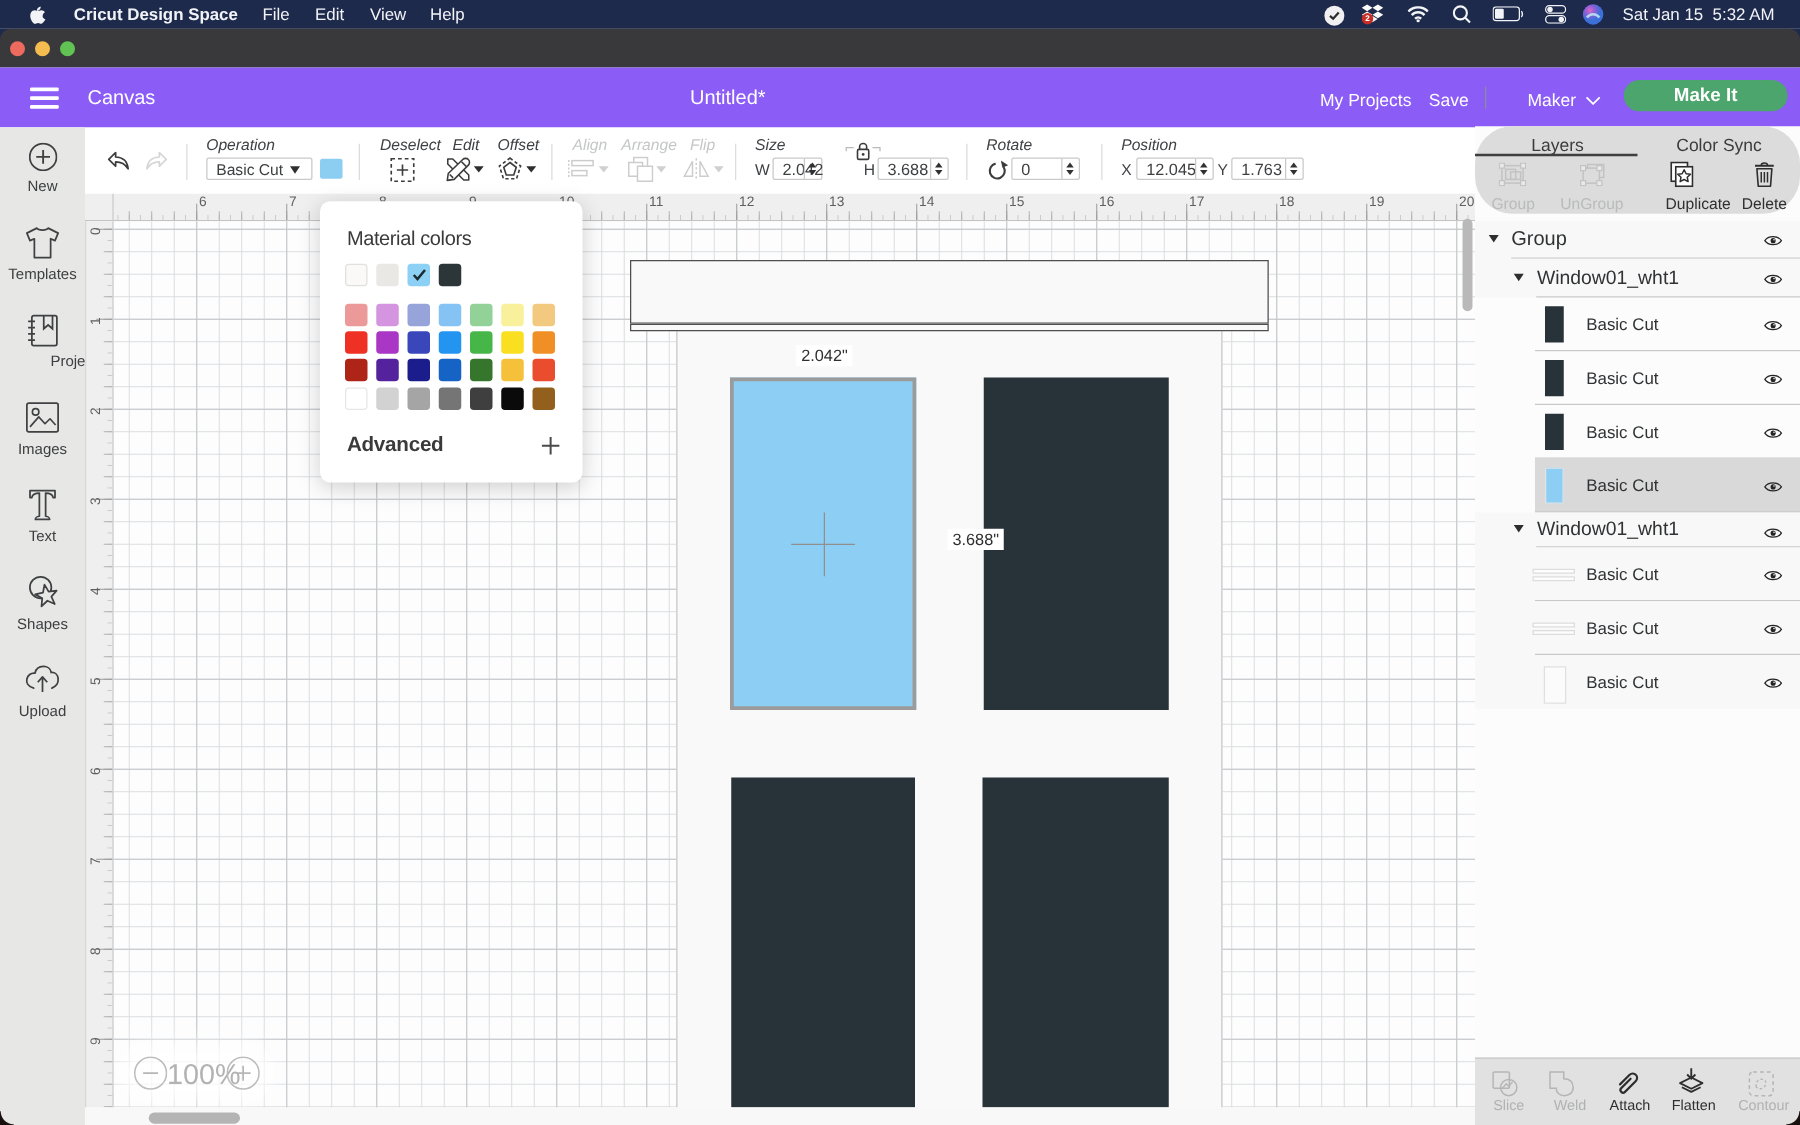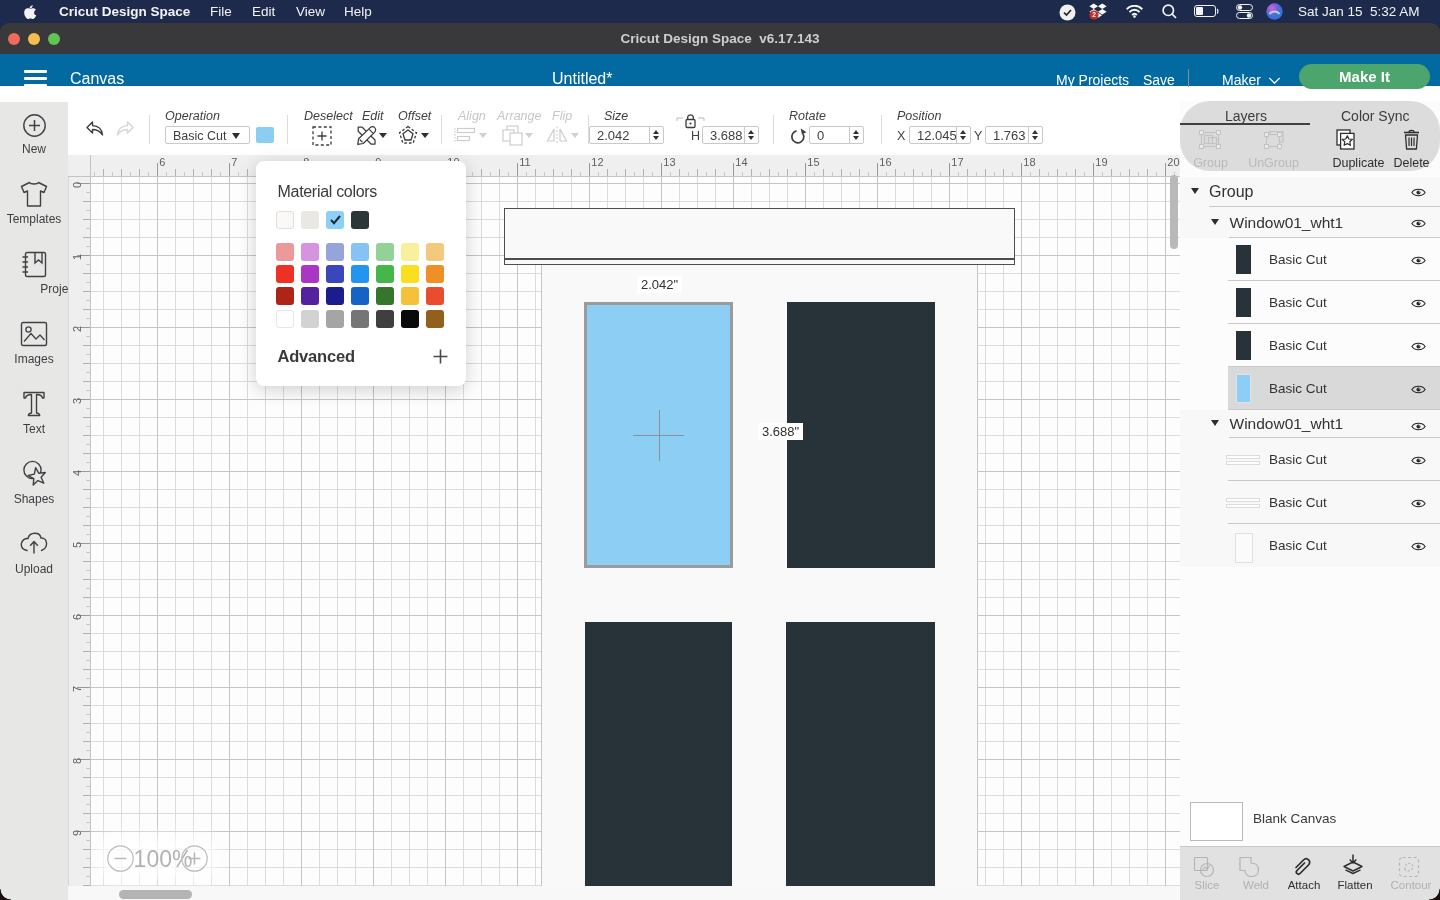--- a/index.html
+++ b/index.html
@@ -11,21 +11,21 @@
 #menubar { left:0; top:0; width:1440px; height:23px; background:#1d2a4c; color:#fff; }
 #menubar .mi { position:absolute; top:0; height:23px; line-height:23px; font-size:13.5px; color:#f2f3f7; }
 #menubar .bold { font-weight:bold; }
 
 
 #titlebar { left:0; top:23px; width:1440px; height:31px; background:#39383b; border-radius:9px 9px 0 0; }
 #titlebar .dot { position:absolute; top:9.5px; width:12px; height:12px; border-radius:50%; }
 #ttitle { position:absolute; top:31px; width:100%; text-align:center; font-size:13.5px; font-weight:bold; color:#cecdd0; }
 
 
-#header { left:0; top:54px; width:1440px; height:32px; background:#0369a1; color:#fff; }
+#header { left:0; top:54px; width:1440px; height:48px; background:#8b5cf6; color:#fff; }
 .htext { position:absolute; font-size:16px; color:#fff; }
 
 
 #toolbar { left:0; top:102px; width:1440px; height:53px; background:#fff; }
 .tlabel { position:absolute; top:7px; font-size:12.5px; color:#3f4144;font-style:italic; }
 .tlabel.dis { color:#c5c6c8; }
 .tsep { position:absolute; top:13px; height:29px; width:1px; background:#dcdcdc; }
 .numbox { position:absolute; top:24px; height:17.5px; border:1px solid #c9c9c9; border-radius:2px; background:#fff; font-size:13px; color:#3d3f41; }
 .numbox .val { position:absolute; left:7px; top:1px; line-height:15px; }
 .numbox .step { position:absolute; right:0; top:0; bottom:0; width:14px; border-left:1px solid #c9c9c9; }
@@ -171,21 +171,20 @@
     </svg>
     <span class="mi" style="left:1298px; font-weight:500;">Sat Jan 15&nbsp; 5:32 AM</span>
   </div>
 
   <div class="abs" style="left:0;top:23px;width:1440px;height:12px;background:#1d2a4c;"></div>
   <div class="abs" id="titlebar">
     <div class="dot" style="left:8px; background:#ec6a5e;"></div>
     <div class="dot" style="left:28px; background:#f5bd4f;"></div>
     <div class="dot" style="left:48px; background:#61c354;"></div>
   </div>
-  <div id="ttitle">Cricut Design Space&nbsp; v6.17.143</div>
 
   <div class="abs" id="header">
     <div style="position:absolute;left:24px;top:16px;width:23px;height:3px;background:#fff;border-radius:1px;"></div>
     <div style="position:absolute;left:24px;top:23px;width:23px;height:3px;background:#fff;border-radius:1px;"></div>
     <div style="position:absolute;left:24px;top:30px;width:23px;height:3px;background:#fff;border-radius:1px;"></div>
     <span class="htext" style="left:70px;top:16px;">Canvas</span>
     <span class="htext" style="left:552px;top:16px;">Untitled*</span>
     <span class="htext" style="left:1056px;top:18px;font-size:14px;">My Projects</span>
     <span class="htext" style="left:1143px;top:18px;font-size:14px;">Save</span>
     <div style="position:absolute;left:1188px;top:15px;width:1px;height:18px;background:#8b8d90;"></div>
@@ -257,21 +256,21 @@
       <g stroke="#cdcdcd" stroke-width="1.2" fill="none">
         <path d="M8 3 L8 15 L1.5 15 Z"></path>
         <path d="M14 3 L14 15 L20.5 15 Z"></path>
         <path d="M11 0.5 V17.5" stroke-dasharray="1.8 1.8"></path>
       </g>
     </svg>
     <div style="position:absolute;left:571px;top:31px;width:0;height:0;border-left:4px solid transparent;border-right:4px solid transparent;border-top:5.5px solid #d0d0d0;"></div>
     <div class="tsep" style="left:588px;"></div>
     <span class="tlabel" style="left:604px;">Size</span>
     <span class="fieldlbl" style="left:604px;">W</span>
-    <div class="numbox" style="left:589px;width:75px;">
+    <div class="numbox" style="left:618px;width:40px;">
       <span class="val">2.042</span>
       <div class="step">
           <div class="stepup"></div>
           <div class="stepdn"></div>
         </div>
     </div>
 
     <svg style="position:absolute;left:676px;top:11px" width="29" height="16" viewBox="0 0 29 16">
       <path d="M1 8 V5 H7" stroke="#b9b9b9" stroke-width="1" fill="none"></path>
       <path d="M28 8 V5 H22" stroke="#b9b9b9" stroke-width="1" fill="none"></path>
@@ -566,24 +565,20 @@
         </div>
       <div class="lrow" style="top:422.6px;height:43px;">
           <div class="thumb" style="left:55px;top:9px;width:18px;height:30px;background:#fbfbfb;border:1px solid #e0e0e0;"></div>
           <span class="ltext" style="left:89px;top:14px;font-size:13.5px;">Basic Cut</span>
           <svg style="position:absolute;left:231px;top:17px" width="15" height="11" viewBox="0 0 17 12">
             <path d="M1 6 C4 1.2 13 1.2 16 6 C13 10.8 4 10.8 1 6 Z" fill="none" stroke="#252525" stroke-width="1.2"></path>
             <circle cx="8.5" cy="6" r="2.3" fill="#252525"></circle>
             <circle cx="9.3" cy="5.2" r="0.7" fill="#fff"></circle>
           </svg>
         </div>
-    </div>
-    <div id="blankrow">
-      <div style="position:absolute;left:10px;top:5.5px;width:53px;height:39px;background:#fff;border:1px solid #b9b9b9;"></div>
-      <span style="position:absolute;left:73px;top:15px;font-size:13.5px;color:#3a3a3a;">Blank Canvas</span>
     </div>
     <div id="rbottom">
 
       <svg class="dis" style="position:absolute;left:13px;top:9px" width="24" height="22" viewBox="0 0 24 22">
         <g stroke="#b5b5b5" stroke-width="1.2" fill="none">
           <rect x="1.5" y="1.5" width="13" height="13" rx="1"></rect>
           <circle cx="14" cy="14" r="6.5"></circle>
           <path d="M9 14.5 L12 11 L14 13 L17 9.5" stroke-width="1.1"></path>
         </g>
       </svg>

